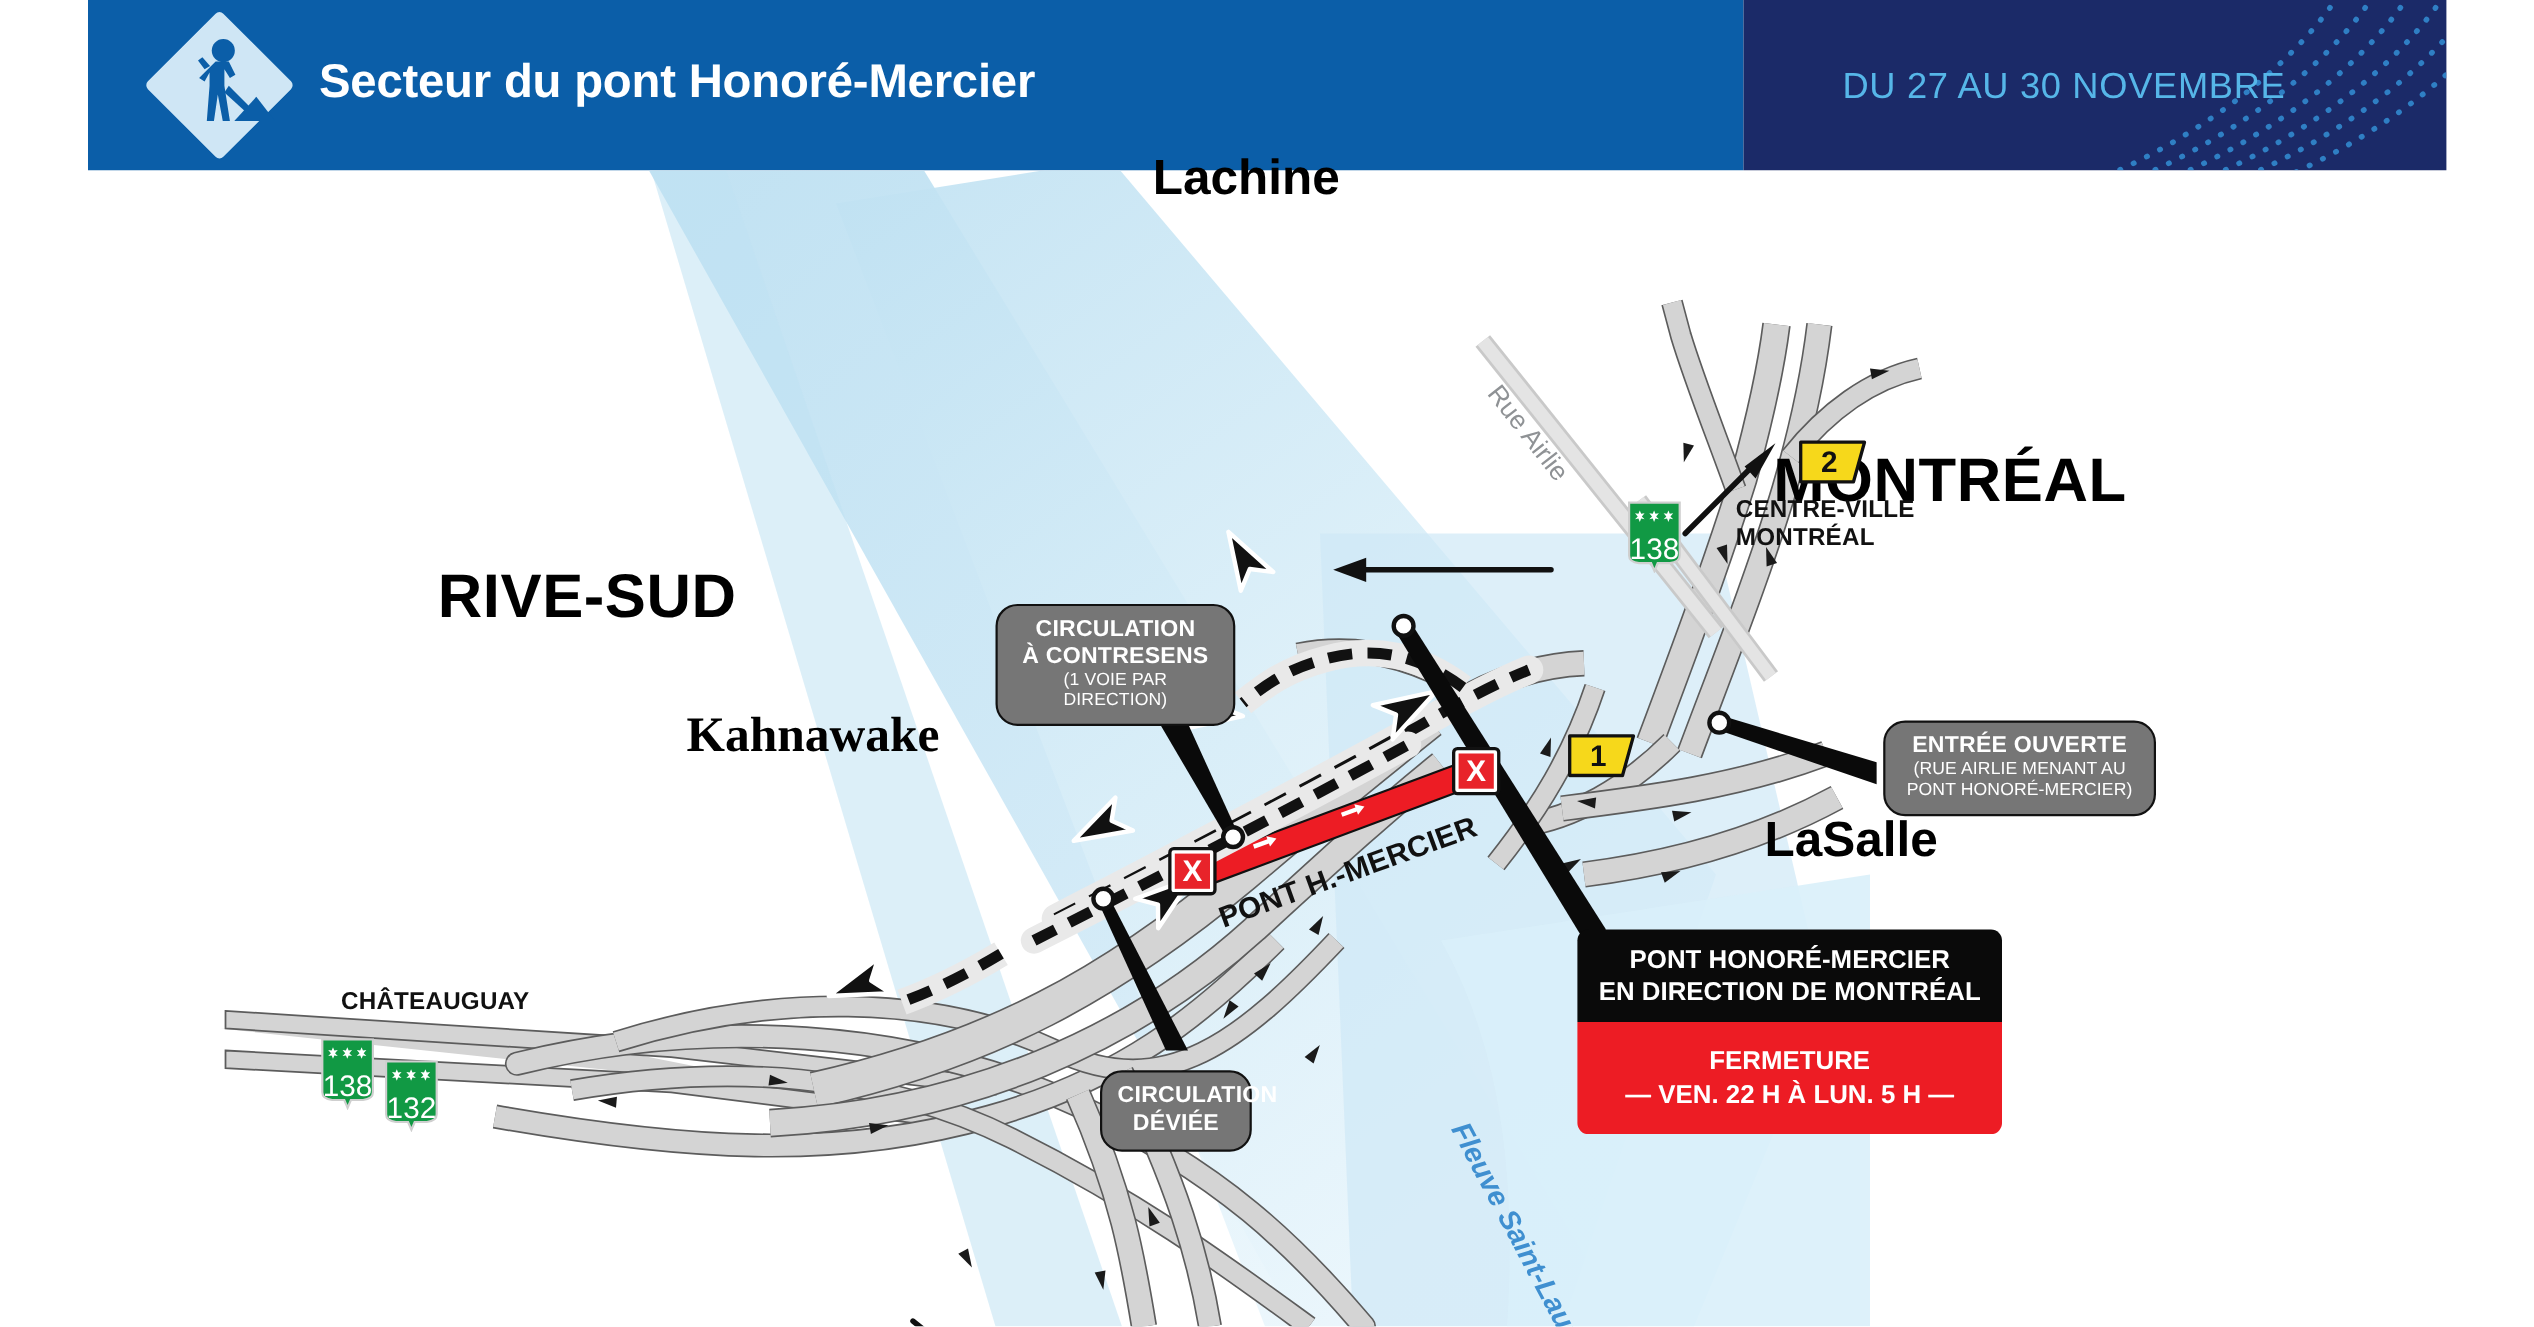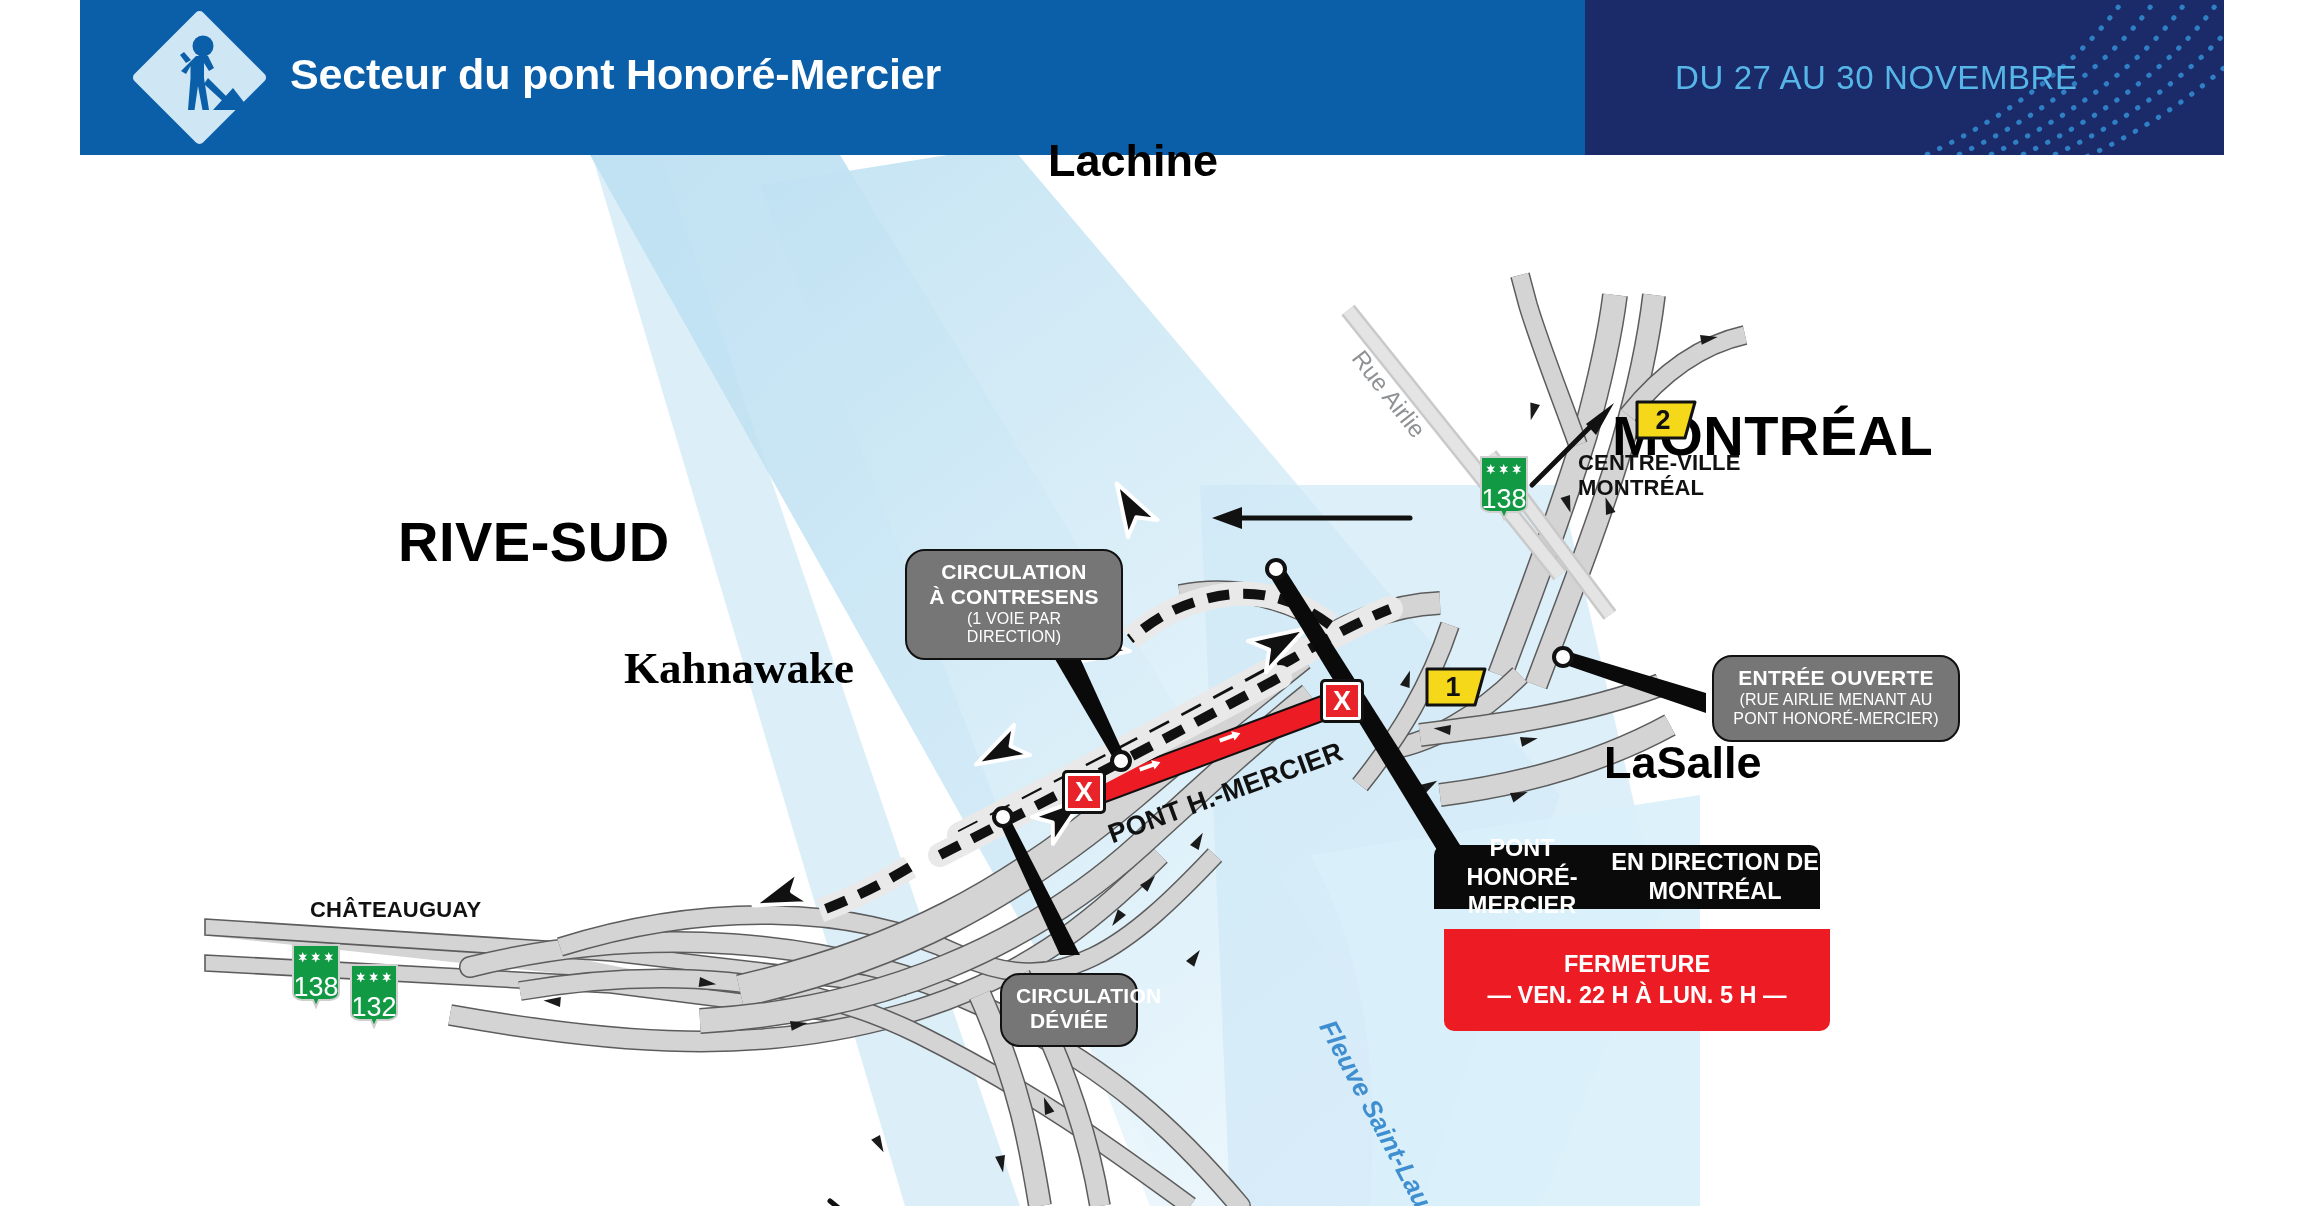--- a/index.html
+++ b/index.html
@@ -40,24 +40,24 @@
       transform-origin:left top;letter-spacing:0.3px;}
 
   
   .callout{position:absolute;background:#767676;border:2.5px solid #111;border-radius:20px;
       color:#ffffff;text-align:center;padding:9px 14px 11px;box-sizing:border-box;}
   .callout .l1{font-size:21px;font-weight:bold;line-height:1.18;letter-spacing:0.2px;}
   .callout .l2{font-size:16px;font-weight:normal;line-height:1.18;letter-spacing:0.1px;}
 
   
   #legend{position:absolute;left:1434px;top:690px;width:386px;height:186px;}
-  #legend-top{position:absolute;left:0;top:0;width:386px;height:64px;background:#0a0a0a;
-      border-radius:10px 10px 0 0;color:#fff;display:flex;flex-direction:row;align-items:center;
+  #legend-top{position:absolute;left:0;top:0;width:386px;height:84px;background:#0a0a0a;
+      border-radius:10px 10px 0 0;color:#fff;display:flex;flex-direction:column;align-items:center;
       justify-content:center;text-align:center;font-size:23.5px;font-weight:bold;line-height:1.22;}
-  #legend-bot{position:absolute;left:10px;top:84px;width:386px;height:102px;background:#ed1c24;
+  #legend-bot{position:absolute;left:0;top:84px;width:386px;height:102px;background:#ed1c24;
       border-radius:0 0 10px 10px;color:#fff;display:flex;flex-direction:column;align-items:center;
       justify-content:center;text-align:center;font-size:23.5px;font-weight:bold;line-height:1.32;}
 
   
   .shield{position:absolute;width:52px;height:66px;}
   .shield .sh-num{position:absolute;left:0;top:26px;width:52px;height:36px;color:#fff;
       font-size:27px;font-weight:normal;text-align:center;line-height:36px;}
   .badge{position:absolute;width:62px;height:40px;}
   .badge .bg-num{position:absolute;left:0;top:0;width:56px;height:40px;color:#111;font-size:27px;
       font-weight:bold;text-align:center;line-height:40px;}

